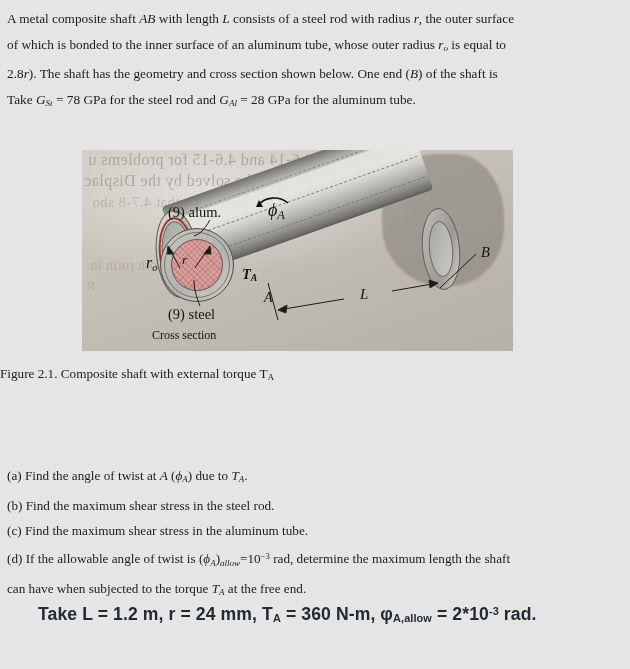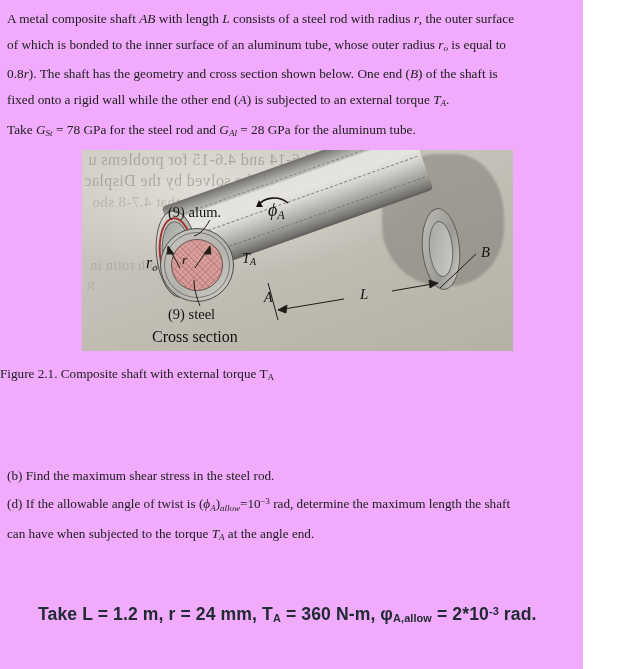--- a/index.html
+++ b/index.html
@@ -10,23 +10,23 @@
   body {
     width: 630px;
     height: 669px;
     font-family: "Liberation Serif", "DejaVu Serif", serif;
     color: #1a1a1a;
     overflow: hidden;
     position: relative;
   }
   .page {
     position: relative;
-    width: 583px;
+    width: 630px;
     height: 669px;
-    background: #f0abfc;
+    background: #e5e5e5;
     box-sizing: border-box;
   }
   .intro {
     position: absolute;
     left: 7px;
     top: 6px;
     width: 600px;
     font-size: 13.3px;
     line-height: 25.5px;
     color: #1c1c1c;
@@ -203,22 +203,22 @@
   }
 
   .fig-label {
     position: absolute;
     font-family: "Liberation Serif", "DejaVu Serif", serif;
     color: #14120f;
     white-space: nowrap;
   }
   .lbl-alum      { left: 86px;  top: 54px;  font-size: 14.5px; }
   .lbl-steel     { left: 86px;  top: 156px; font-size: 14.5px; }
-  .lbl-xsection  { left: 70px;  top: 178px; font-size: 16px; }
-  .lbl-ta        { left: 160px; top: 100px; font-size: 14.5px; font-style: italic; }
+  .lbl-xsection  { left: 70px;  top: 178px; font-size: 12px; }
+  .lbl-ta        { left: 160px; top: 116px; font-size: 14.5px; font-style: italic; font-weight: bold; }
   .lbl-phia      { left: 186px; top: 50px;  font-size: 18px;   font-style: italic; }
   .lbl-a         { left: 182px; top: 140px; font-size: 14px;   font-style: italic; }
   .lbl-b         { left: 399px; top: 94px;  font-size: 14.5px; font-style: italic; }
   .lbl-l         { left: 278px; top: 136px; font-size: 15px;   font-style: italic; }
 
   .leader { position: absolute; stroke: #2a2724; fill: none; }
 
   .caption {
     position: absolute;
     left: 0; top: 366px;
@@ -258,23 +258,22 @@
 </head>
 <body>
 
 <div class="page">
 
   <div class="intro">
     <span class="ln"><span>A metal composite shaft </span><i class="v">AB</i><span> with length </span><i class="v">L</i><span> consists of a steel rod with radius </span><i class="v">r</i><span>, the outer surface</span></span>
 
     <span class="ln"><span>of which is bonded to the inner surface of an aluminum tube, whose outer radius </span><i class="v">r</i><sub class="s">o</sub><span> is equal to</span></span>
 
-    <span class="ln"><span>0.8</span><i class="v">r</i><span>). The shaft has the geometry and cross section shown below. One end (</span><i class="v">B</i><span>) of the shaft is</span></span>
-
-    <span class="ln"><span>fixed onto a rigid wall while the other end (</span><i class="v">A</i><span>) is subjected to an external torque </span><i class="v">T</i><sub class="s">A</sub><span>.</span></span>
+    <span class="ln"><span>2.8</span><i class="v">r</i><span>). The shaft has the geometry and cross section shown below. One end (</span><i class="v">B</i><span>) of the shaft is</span></span>
+
 
     <span class="ln"><span>Take </span><i class="v">G</i><sub class="s">St</sub><span> = 78 GPa for the steel rod and </span><i class="v">G</i><sub class="s">Al</sub><span> = 28 GPa for the aluminum tube.</span></span>
   </div>
 
   <div class="figure-wrap">
     <div class="photo"></div>
 
     <div class="ghost g1">work problems 4.6-14 and 4.6-15 for problems u</div>
     <div class="ghost g2">hom say problems to be solved by the Displac</div>
     <div class="ghost g3">obs to reverse that 4.7-8 sho</div>
@@ -346,24 +345,26 @@
     <div class="fig-label lbl-b">B</div>
     <div class="fig-label lbl-l">L</div>
 
     <div class="fig-label" style="left:64px; top:104px; font-size:16px; font-style:italic;"><span>r</span><sub class="s">o</sub></div>
     <div class="fig-label" style="left:100px; top:102px; font-size:13.5px; font-style:italic;">r</div>
   </div>
 
   <div class="caption"><span>Figure 2.1. Composite shaft with external torque T</span><sub style="font-size:0.7em; vertical-align:-0.25em;">A</sub></div>
 
   <div class="questions">
+    <span class="q"><span>(a)</span><span> Find the angle of twist at </span><i class="v">A</i><span> (</span><i class="v">ϕ</i><sub class="s">A</sub><span>) due to </span><i class="v">T</i><sub class="s">A</sub><span>.</span></span>
 
     <span class="q"><span>(b)</span><span> Find the maximum shear stress in the steel rod.</span></span>
 
+    <span class="q"><span>(c)</span><span> Find the maximum shear stress in the aluminum tube.</span></span>
 
     <span class="q"><span>(d)</span><span> If the allowable angle of twist is (</span><i class="v">ϕ</i><sub class="s">A</sub><span>)</span><sub class="s">allow</sub><span>=10</span><sup class="s">−3</sup><span> rad, determine the maximum length the shaft</span></span>
 
-    <span class="q"><span>can have when subjected to the torque </span><i class="v">T</i><sub class="s">A</sub><span> at the angle end.</span></span>
+    <span class="q"><span>can have when subjected to the torque </span><i class="v">T</i><sub class="s">A</sub><span> at the free end.</span></span>
   </div>
 
   <div class="takeaway"><span>Take L = 1.2 m, r = 24 mm, T</span><sub>A</sub><span> = 360 N-m, φ</span><sub>A,allow</sub><span> = 2*10</span><sup>-3</sup><span> rad.</span></div>
 
 </div>
 
 </body></html>

